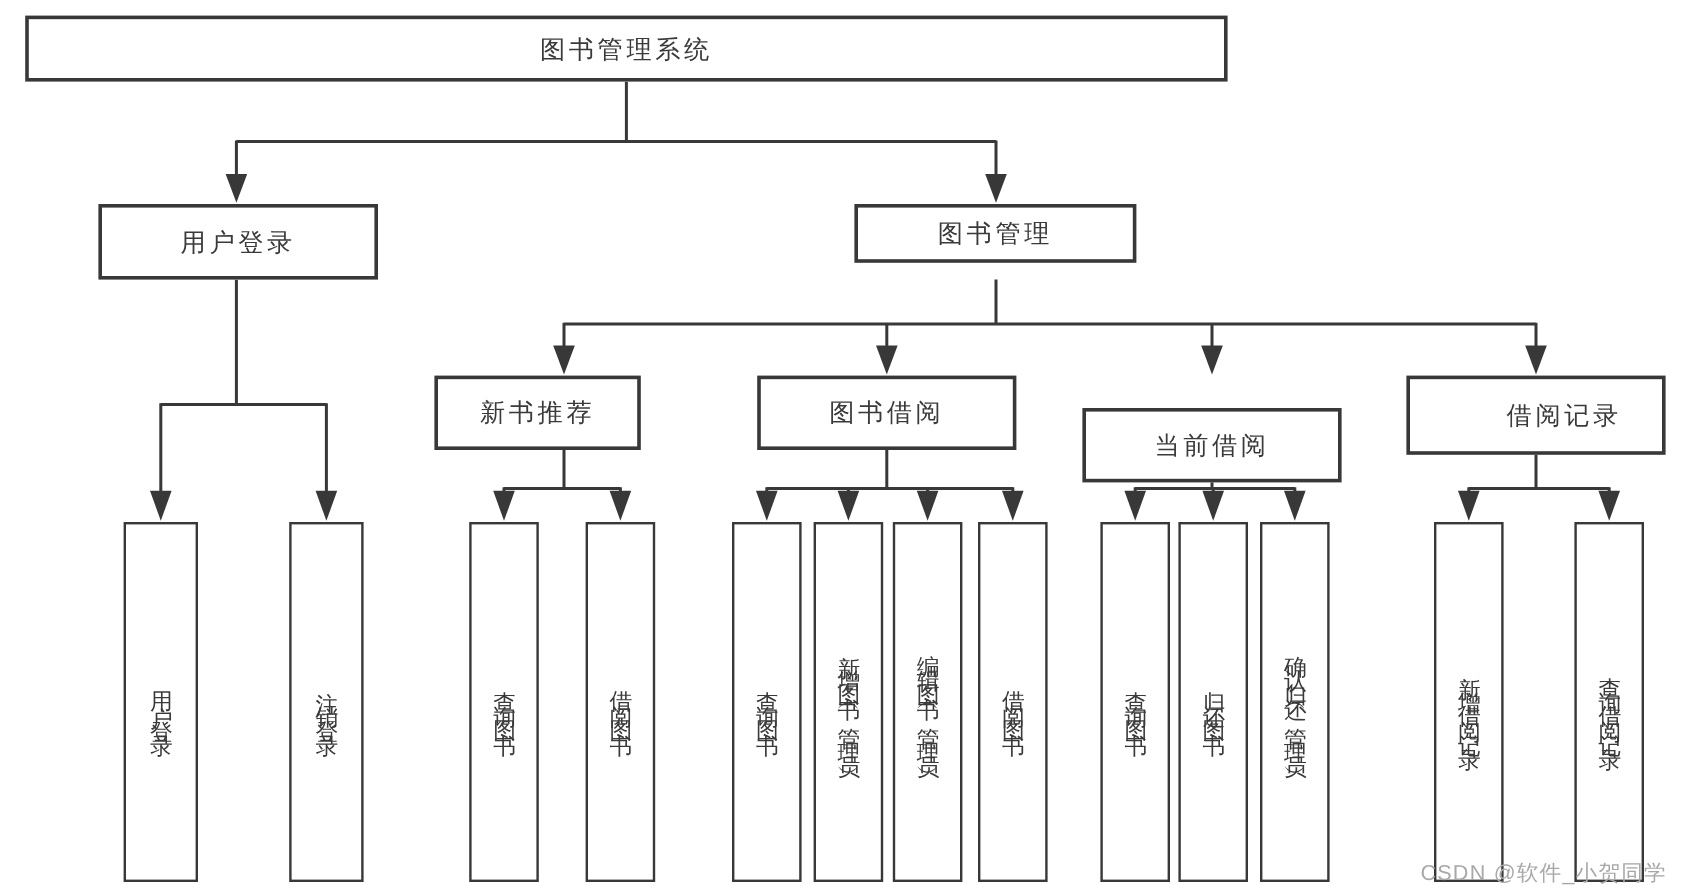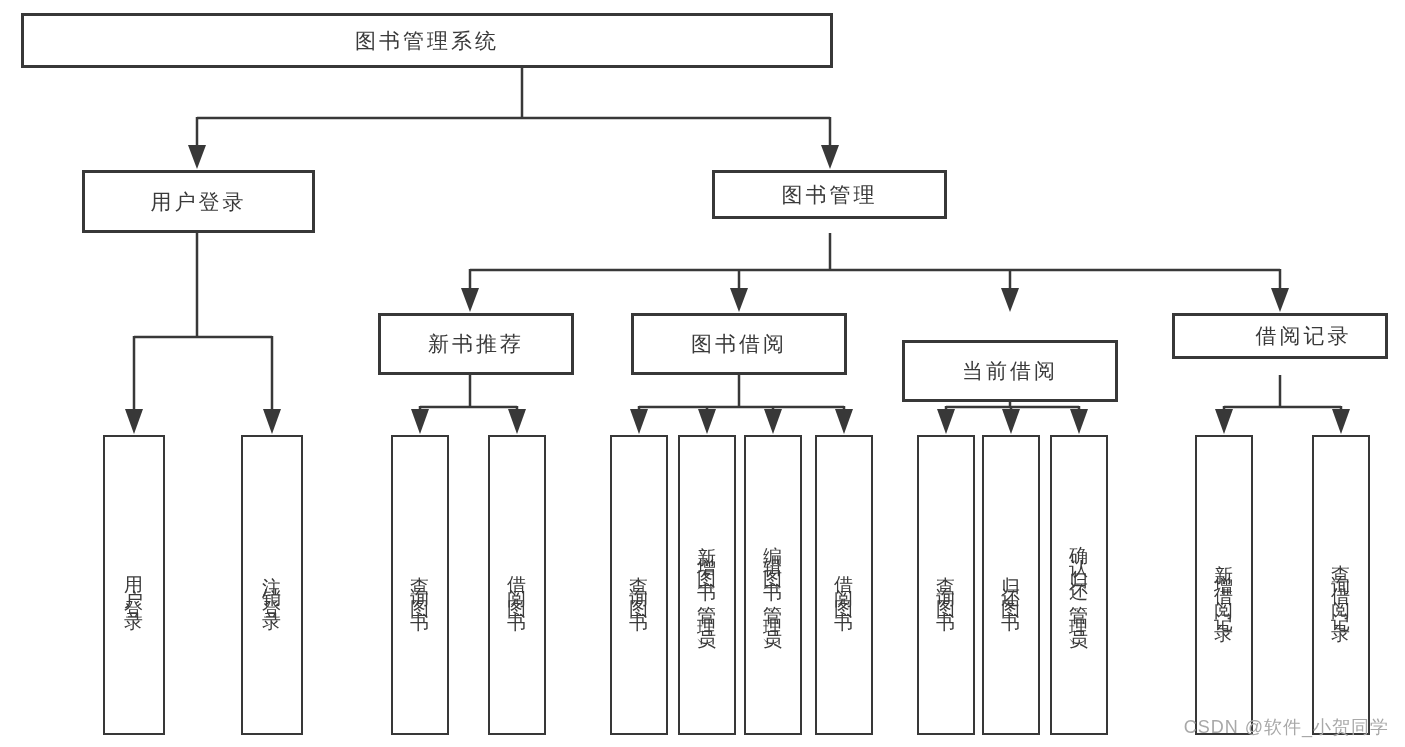--- a/index.html
+++ b/index.html
@@ -98,29 +98,29 @@
 
       <path d="M946 434 L937 409 L955 409 Z"></path>
       <path d="M1011 434 L1002 409 L1020 409 Z"></path>
       <path d="M1079 434 L1070 409 L1088 409 Z"></path>
 
       <path d="M1224 434 L1215 409 L1233 409 Z"></path>
       <path d="M1341 434 L1332 409 L1350 409 Z"></path>
     </g>
   </svg>
 
-  <div class="node" style="left:21px; top:13px; width:812px; height:55px;">图书管理系统</div>
+  <div class="node" style="left:21px; top:13px; width:1002px; height:55px;">图书管理系统</div>
 
   <div class="node" style="left:82px; top:170px; width:233px; height:63px;">用户登录</div>
   <div class="node" style="left:712px; top:170px; width:235px; height:49px;">图书管理</div>
 
-  <div class="node" style="left:378px; top:313px; width:196px; height:62px;text-align:center;">新书推荐</div>
+  <div class="node" style="left:362px; top:313px; width:172px; height:62px;text-align:center;">新书推荐</div>
   <div class="node" style="left:631px; top:313px; width:216px; height:62px;font-family:Liberation Serif, serif;">图书借阅</div>
   <div class="node" style="left:902px; top:313px; width:216px; height:62px;margin-top:27px;">当前借阅</div>
-  <div class="node" style="left:1172px; top:313px; width:216px; height:46px;padding-left:47px;">借阅记录</div>
+  <div class="node" style="left:1172px; top:313px; width:216px; height:66px;padding-left:47px;">借阅记录</div>
 
   <div class="node leaf" style="left:103px; top:435px; width:62px; height:300px;">用户登录</div>
   <div class="node leaf" style="left:241px; top:435px; width:62px; height:300px;">注销登录</div>
 
   <div class="node leaf" style="left:391px; top:435px; width:58px; height:300px;">查询图书</div>
   <div class="node leaf" style="left:488px; top:435px; width:58px; height:300px;">借阅图书</div>
 
   <div class="node leaf" style="left:610px; top:435px; width:58px; height:300px;">查询图书</div>
   <div class="node leaf" style="left:678px; top:435px; width:58px; height:300px;">新增图书（管理员）</div>
   <div class="node leaf" style="left:744px; top:435px; width:58px; height:300px;">编辑图书（管理员）</div>

